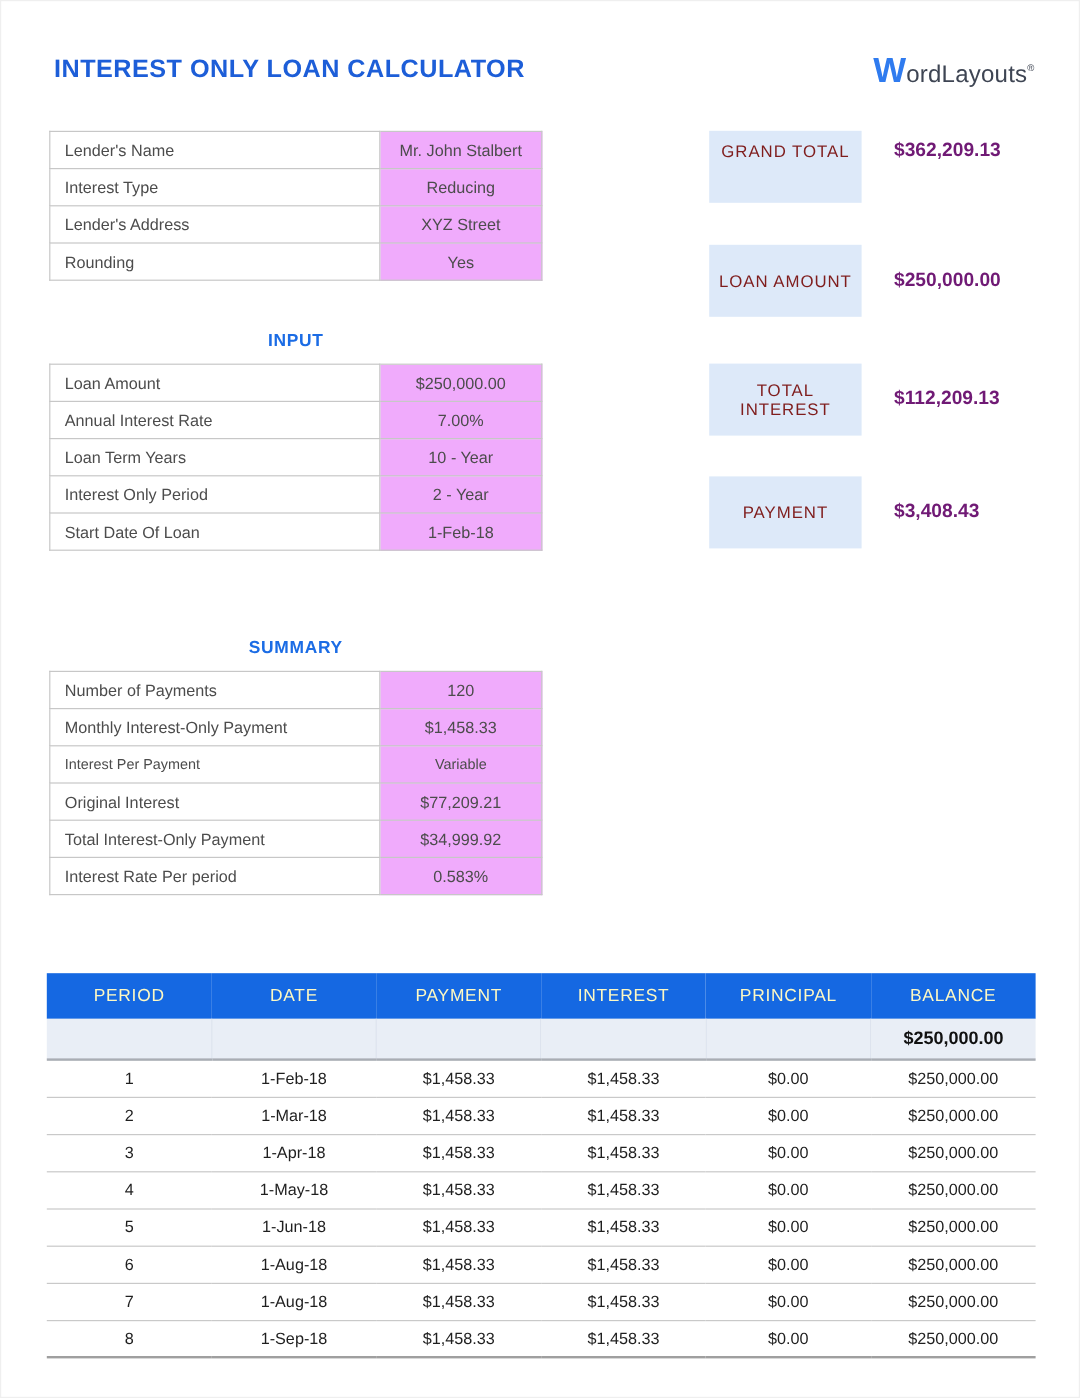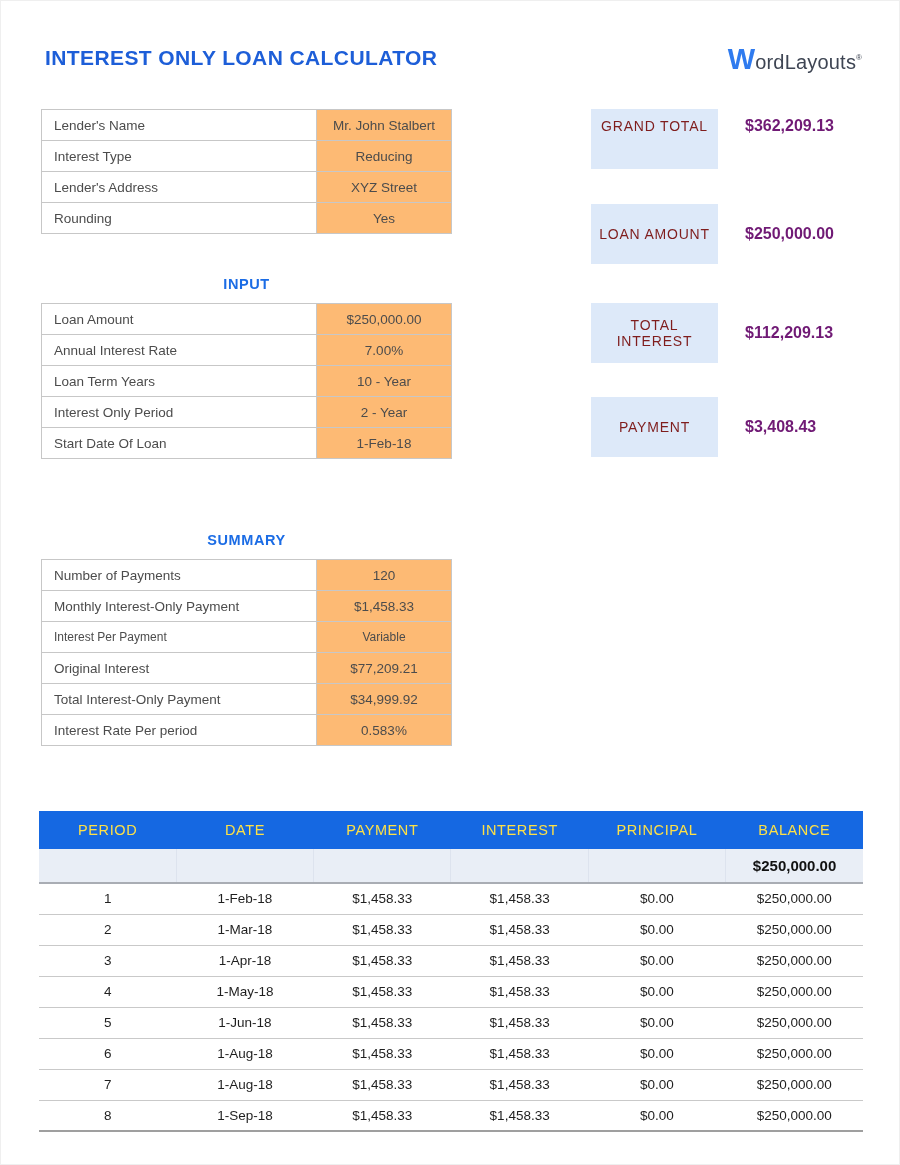--- a/index.html
+++ b/index.html
@@ -21,21 +21,21 @@
   .logo-reg { font-size:8px; color:#3e4553; vertical-align:super; position:relative; top:-9px; }
 
   
   .info-table {
     position:absolute; left:40px; width:411px;
     border-collapse:collapse; table-layout:fixed;
     font-size:13.5px; color:#4c4c4c;
   }
   .info-table td { border:1px solid #c7c7c7; height:31px; }
   .info-table td.lbl { padding-left:12px; background:#ffffff; }
-  .info-table td.val { width:135px; background:#fdba74; text-align:center; }
+  .info-table td.val { width:135px; background:#f0abfc; text-align:center; }
   .lender-table  { top:108px; }
   .input-table   { top:302px; }
   .summary-table { top:558px; }
   .summary-table tr:nth-of-type(3) td { font-size:12px; }
 
   .section-heading {
     position:absolute; left:40px; width:411px; text-align:center;
     font-size:14.5px; font-weight:700; color:#1b6ce5; letter-spacing:0.6px;
   }
   .heading-input   { top:275px; }
@@ -77,21 +77,21 @@
   .donut-label-small { left:13px;  top:70px;  }
   .donut-label-big   { left:237px; top:234px; }
   .leader-lines { position:absolute; left:0; top:0; width:274px; height:287px; pointer-events:none; }
 
   
   .schedule {
     position:absolute; left:38px; top:810px; width:824px;
     border-collapse:collapse; table-layout:fixed;
   }
   .schedule th {
-    height:38px; background:#1568e2; color:#fde047;
+    height:38px; background:#1568e2; color:#fef9c3;
     font-size:14.5px; font-weight:500; letter-spacing:0.6px; text-align:center;
   }
   .schedule td { text-align:center; font-size:13.5px; color:#1f1f1f; }
   .schedule tr.opening-row td {
     height:34px; background:#e9eef6;
     border-left:1px solid #dde3ee; border-bottom:2px solid #a9adb4;
   }
   .schedule tr.opening-row td:first-child { border-left:none; }
   .schedule tr.opening-row td.opening-balance { font-size:15px; font-weight:700; color:#111111; }
   .schedule tbody.data-rows td { height:31px; border-bottom:1px solid #c9c9c9; }

